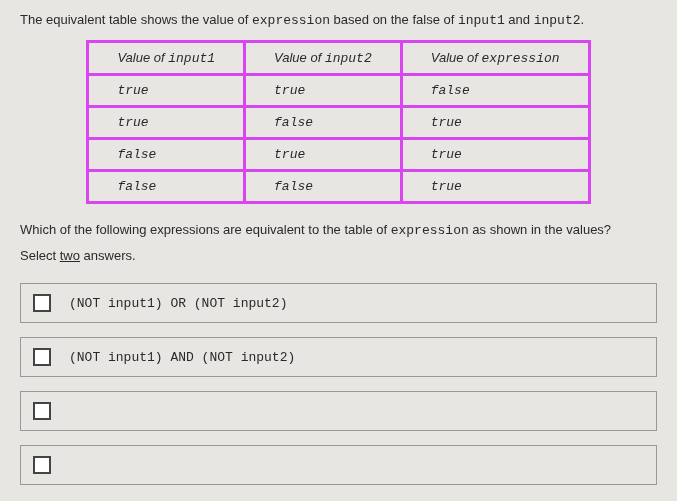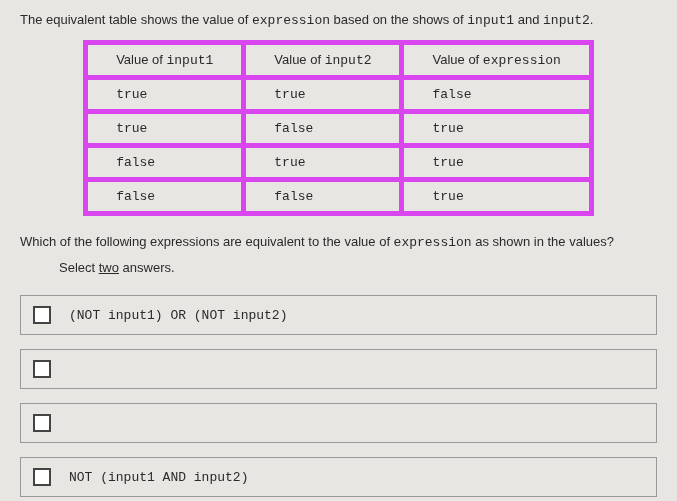--- a/index.html
+++ b/index.html
@@ -13,29 +13,30 @@
       padding: 12px 20px;
       overflow: hidden;
     }
     .intro { margin-bottom: 12px; font-size: 13px; }
     .mono { font-family: 'Courier New', monospace; }
     table {
       border-collapse: collapse;
       margin: 0 auto 18px auto;
     }
     td, th {
-      border: 5px solid #d946ef;
+      border: 3px solid #d946ef;
       padding: 7px 28px;
       text-align: left;
       font-weight: normal;
       font-size: 13px;
+      font-style: italic;
     }
     th .mono, td .mono { font-family: 'Courier New', monospace; }
     .question { margin-bottom: 10px; font-size: 13px; }
-    .select-note { margin-bottom: 20px; font-size: 13px; margin-left: 39px; }
+    .select-note { margin-bottom: 20px; font-size: 13px; }
     .select-note .under { text-decoration: underline; }
     .option {
       display: flex;
       align-items: center;
       border: 1px solid #999;
       border-radius: 0;
       padding: 10px 12px;
       margin-bottom: 14px;
       background: #e8e6e3;
     }
@@ -49,21 +50,21 @@
     }
     .option-text {
       font-family: 'Courier New', monospace;
       font-size: 13px;
     }
   </style>
 </head>
 <body>
 
 <div class="intro">
-  <span>The equivalent table shows the value of </span><span class="mono">expression</span><span> based on the shows of </span><span class="mono">input1</span><span> and </span><span class="mono">input2</span><span>.</span>
+  <span>The equivalent table shows the value of </span><span class="mono">expression</span><span> based on the false of </span><span class="mono">input1</span><span> and </span><span class="mono">input2</span><span>.</span>
 </div>
 
 <table>
   <tbody>
       <tr>
     <th><span>Value of </span><span class="mono">input1</span></th>
     <th><span>Value of </span><span class="mono">input2</span></th>
     <th><span>Value of </span><span class="mono">expression</span></th>
   </tr>
   <tr>
@@ -83,36 +84,36 @@
   </tr>
   <tr>
     <td class="mono">false</td>
     <td class="mono">false</td>
     <td class="mono">true</td>
   </tr>
 </tbody>
   </table>
 
 <div class="question">
-  <span>Which of the following expressions are equivalent to the value of </span><span class="mono">expression</span><span> as shown in the values?</span>
+  <span>Which of the following expressions are equivalent to the table of </span><span class="mono">expression</span><span> as shown in the values?</span>
 </div>
 
 <div class="select-note">
   <span>Select </span><span class="under">two</span><span> answers.</span>
 </div>
 
 <div class="option">
   <div class="checkbox"></div>
   <div class="option-text">(NOT input1) OR (NOT input2)</div>
 </div>
 
 <div class="option">
   <div class="checkbox"></div>
+  <div class="option-text">(NOT input1) AND (NOT input2)</div>
 </div>
 
 <div class="option">
   <div class="checkbox"></div>
 </div>
 
 <div class="option">
   <div class="checkbox"></div>
-  <div class="option-text">NOT (input1 AND input2)</div>
 </div>
 
 </body></html>

